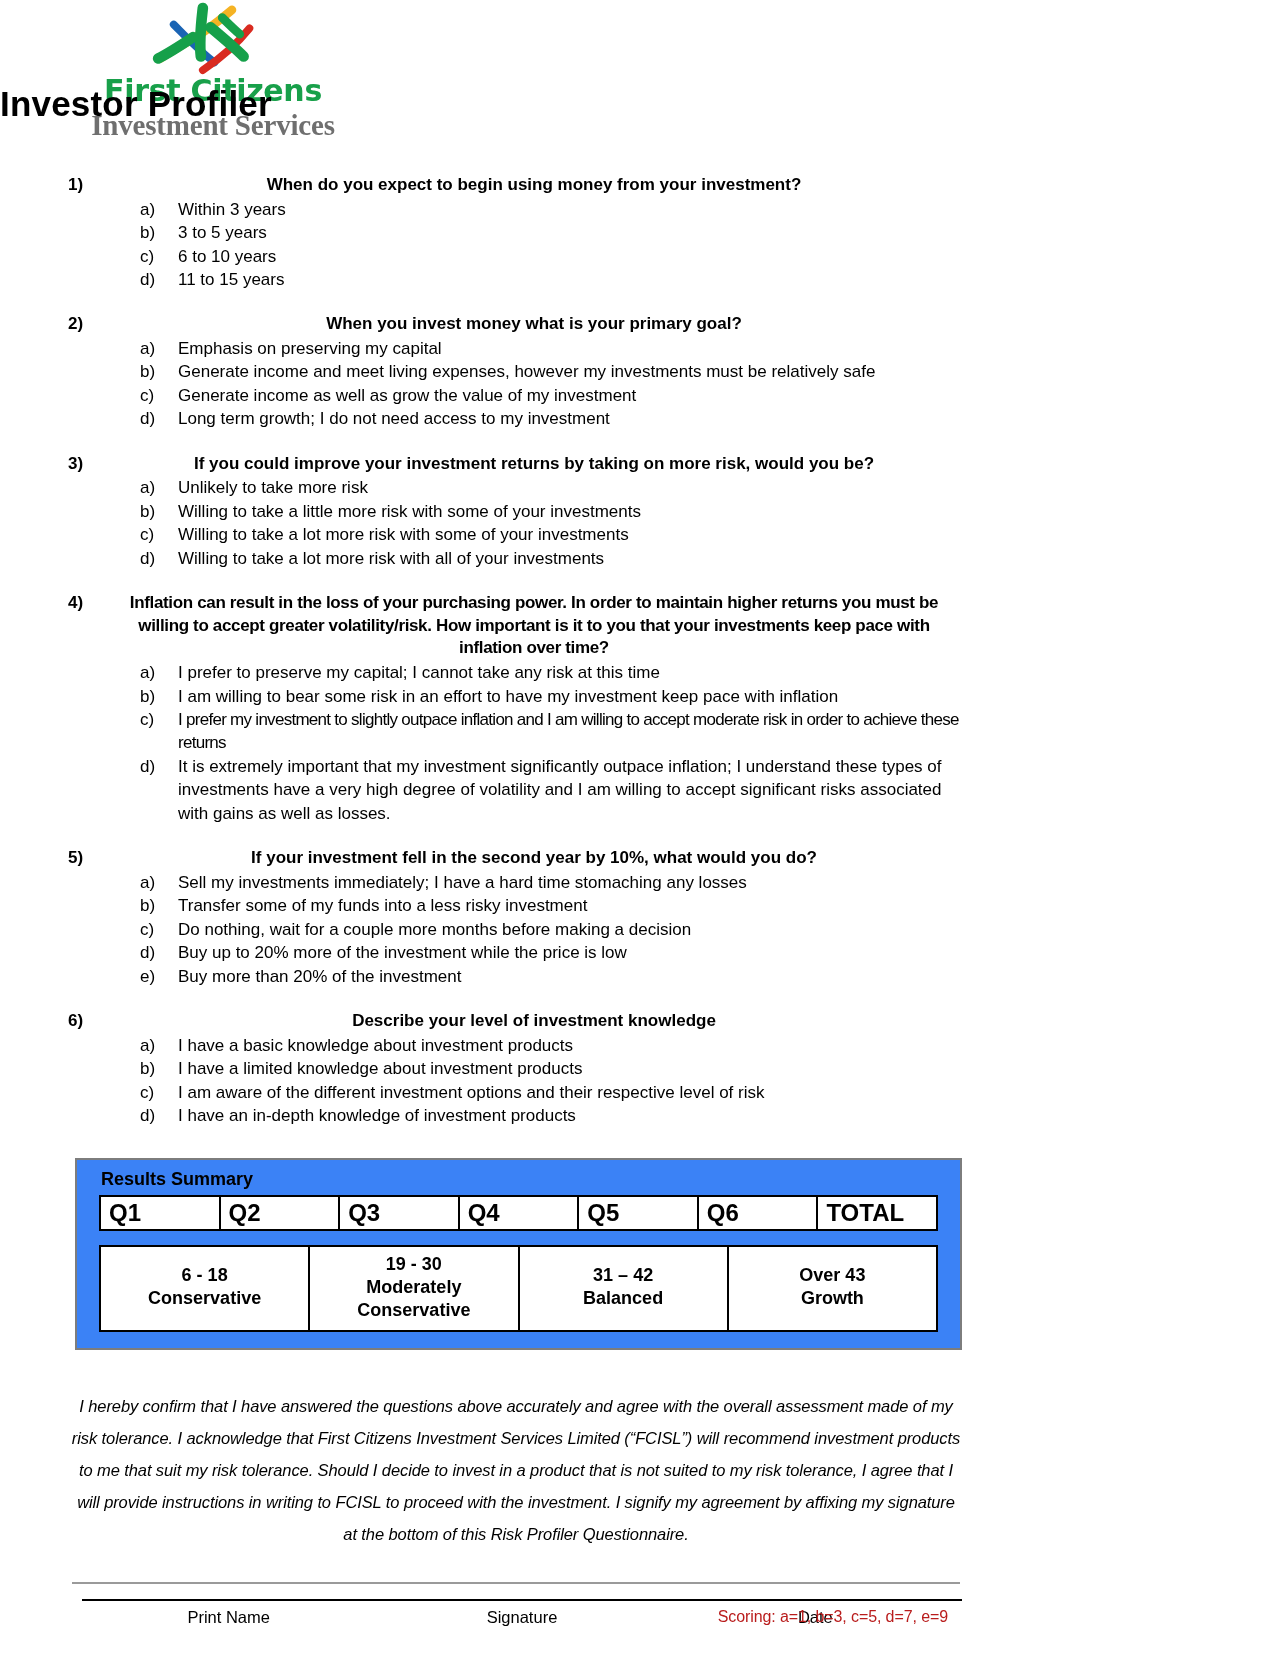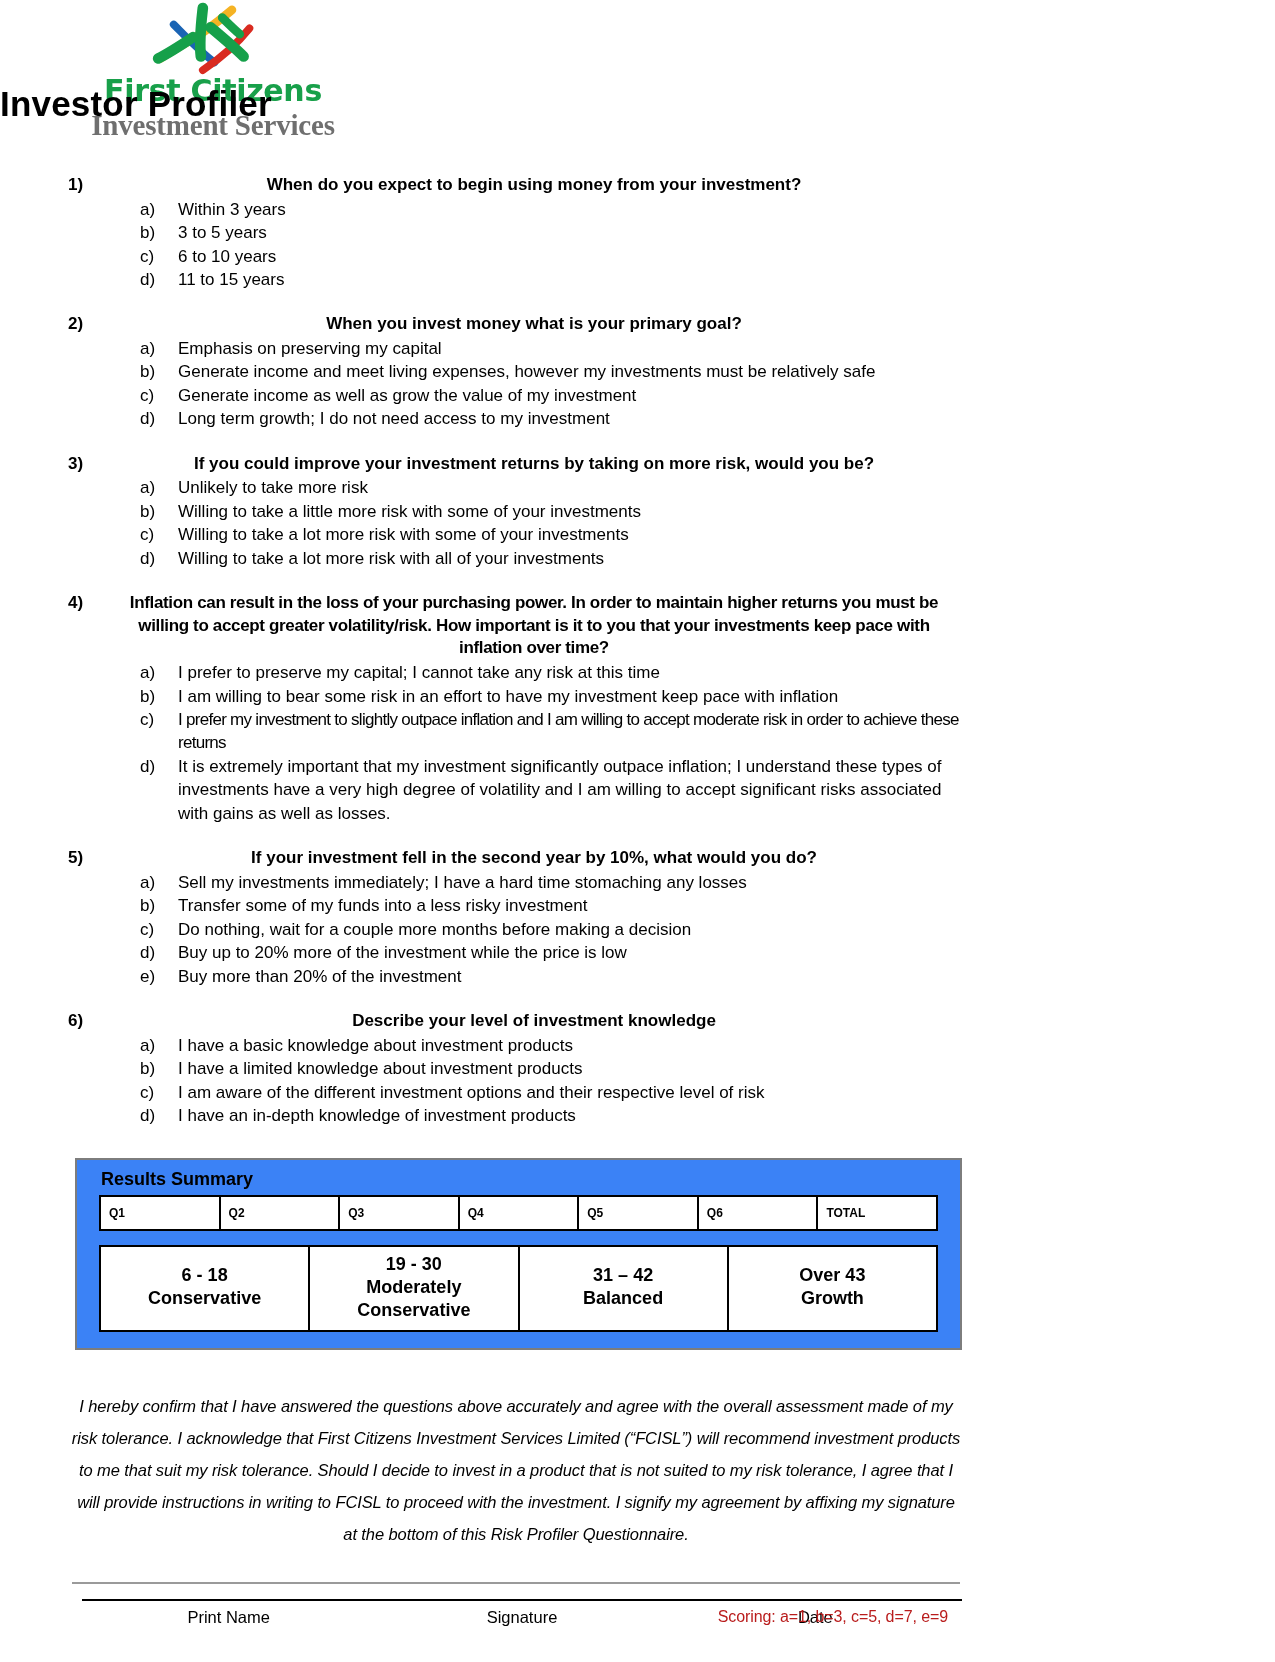--- a/index.html
+++ b/index.html
@@ -137,21 +137,21 @@
   table.rtab {
     border-collapse: collapse;
     width: 100%;
     background: #ffffff;
     table-layout: fixed;
   }
   table.rtab td {
     border: 2px solid #000000;
     background: #ffffff;
     height: 30px;
-    font-size: 12px;
+    font-size: 24px;
     font-weight: bold;
     padding: 1px 8px;
     vertical-align: middle;
   }
   table.rtab.headtab td {
     text-align: left;
   }
   .cat-spacer {
     height: 14px;
   }

